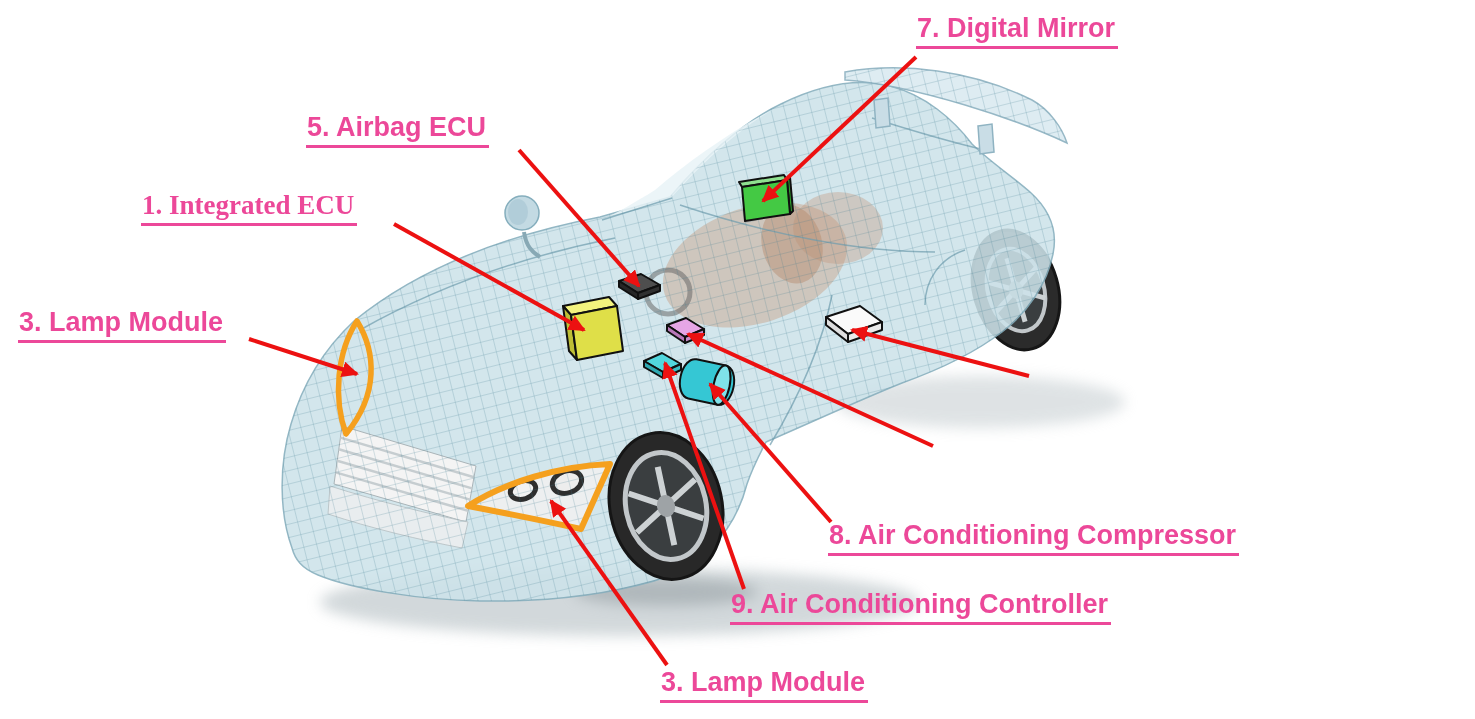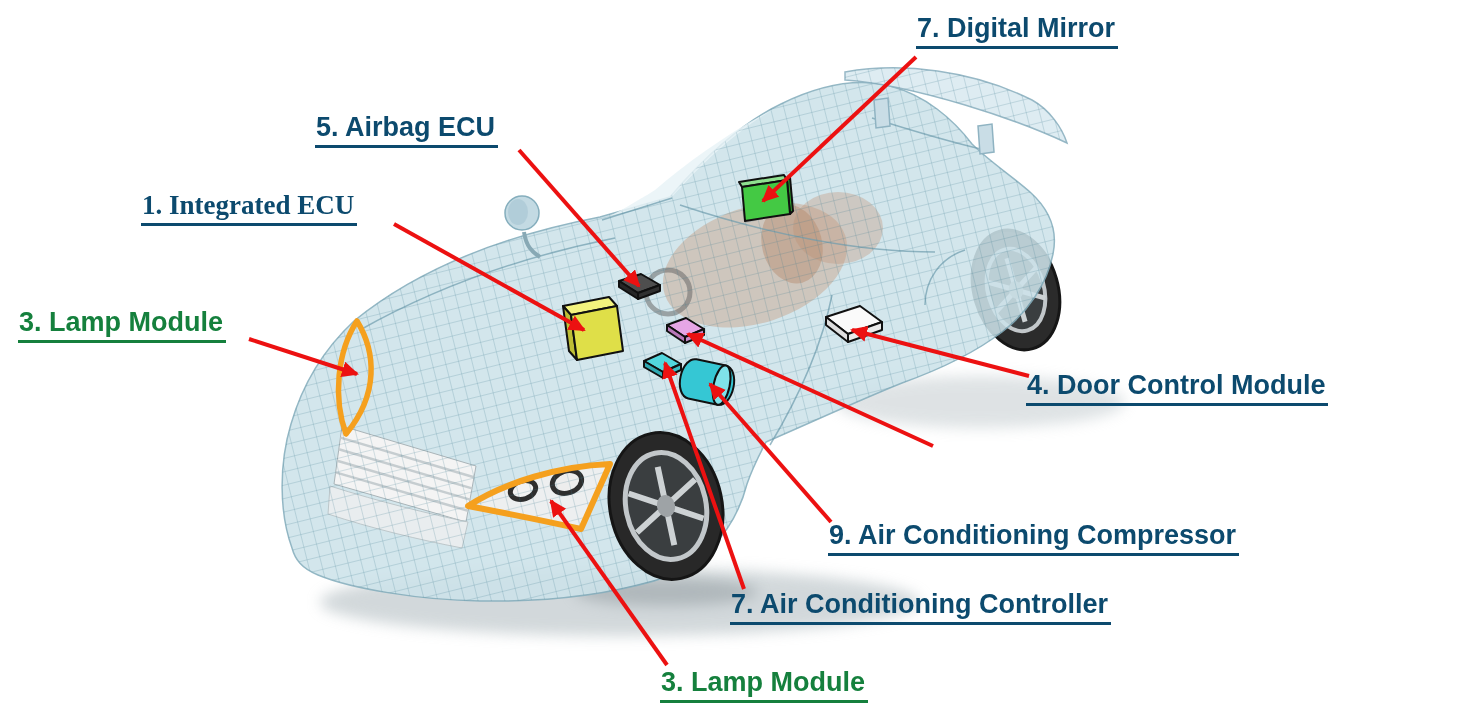--- a/index.html
+++ b/index.html
@@ -1,25 +1,25 @@
 <!DOCTYPE html>
 <html><head>
 <meta charset="utf-8">
 <style>
   html,body{margin:0;padding:0;background:#fff;}
   #stage{position:relative;width:1475px;height:719px;background:#fff;overflow:hidden;
          font-family:"Liberation Sans",sans-serif;}
   #car-svg{position:absolute;left:0;top:0;}
-  .lbl{position:absolute;font:700 27px "Liberation Sans",sans-serif;color:#0c4a6e;
+  .lbl{position:absolute;font:700 27px "Liberation Sans",sans-serif;color:#ec4899;
        white-space:nowrap;z-index:5;}
   .lbl .u{display:inline-block;border-bottom:3px solid currentColor;
           padding:0 3px 2px 1px;line-height:1.15;}
-  .lbl.orange{color:#15803d;}
+  .lbl.orange{color:#ec4899;}
   #lbl-digmirror {left:916px; top:13px;}
-  #lbl-airbag    {left:315px; top:112px;}
+  #lbl-airbag    {left:306px; top:112px;}
   #lbl-integrated{left:141px; top:190px;font-family:Liberation Serif, serif;}
   #lbl-lampfront {left:18px;  top:307px;}
   #lbl-door      {left:1026px;top:370px;}
   #lbl-gateway   {left:930px; top:440px;}
   #lbl-accomp    {left:828px; top:520px;}
   #lbl-acctrl    {left:730px; top:589px;}
   #lbl-lamphead  {left:660px; top:667px;}
 </style>
 </head>
 <body>
@@ -183,26 +183,23 @@
 </div>
 <div class="lbl" id="lbl-airbag">
   <span class="u">5. Airbag ECU</span>
 </div>
 <div class="lbl" id="lbl-integrated">
   <span class="u">1. Integrated ECU</span>
 </div>
 <div class="lbl orange" id="lbl-lampfront">
   <span class="u">3. Lamp Module</span>
 </div>
-<div class="lbl" id="lbl-door">
-  <span class="u">4. Door Control Module</span>
-</div>
 <div class="lbl" id="lbl-accomp">
-  <span class="u">9. Air Conditioning Compressor</span>
+  <span class="u">8. Air Conditioning Compressor</span>
 </div>
 <div class="lbl" id="lbl-acctrl">
-  <span class="u">7. Air Conditioning Controller</span>
+  <span class="u">9. Air Conditioning Controller</span>
 </div>
 <div class="lbl orange" id="lbl-lamphead">
   <span class="u">3. Lamp Module</span>
 </div>
 
 </div>
 
 </body></html>

